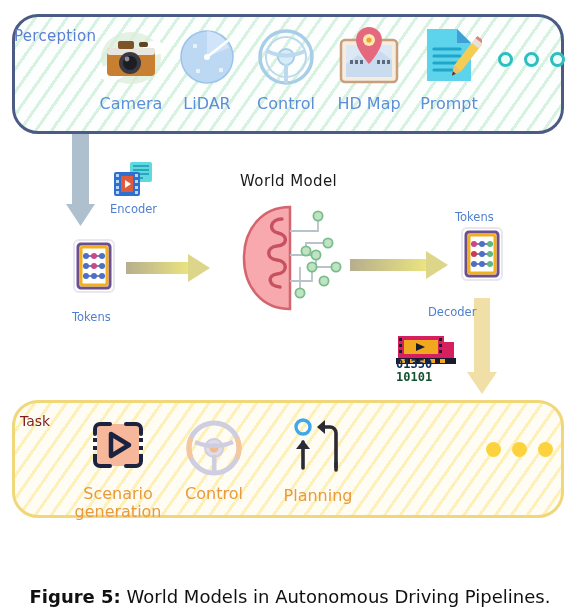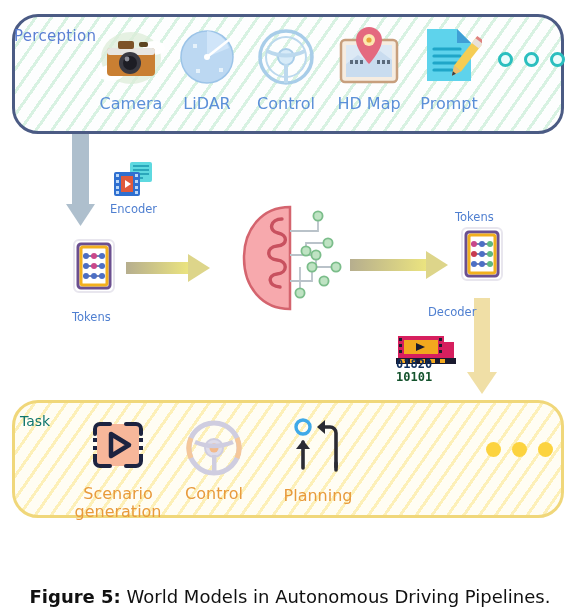--- a/index.html
+++ b/index.html
@@ -15,21 +15,21 @@
       #fdfefe;
     overflow:hidden;}
   .perc-label{position:absolute;left:14px;top:27px;font-size:15px;color:#5b7fd4;
     font-family:"DejaVu Sans",sans-serif;letter-spacing:.3px;}
   .task-box{position:absolute;left:12px;top:400px;width:552px;height:118px;
     border:3px solid #f0d77a;border-radius:26px;box-sizing:border-box;
     background:
       repeating-linear-gradient(-55deg,#fdf0b8 0 3px,rgba(255,255,255,0) 3px 13px),
       #fffdf3;
     overflow:hidden;}
-  .task-label{position:absolute;left:20px;top:413px;font-size:14px;color:#0f766e;}
+  .task-label{position:absolute;left:20px;top:413px;font-size:14px;color:#7f1d1d;}
 
   .item{position:absolute;text-align:center;}
   .item .cap{font-size:16px;line-height:12px;margin-top:6px;}
   .perc-cap{color:#5b8fd8;}
   .task-cap{color:#e89a3c;}
 
   .wm-title{position:absolute;left:240px;top:172px;font-size:15px;color:#1a1a1a;
     font-weight:500;letter-spacing:.4px;}
   .lbl{position:absolute;font-size:11.5px;color:#4f7fd0;}
   .lbl-enc{left:110px;top:202px;}
@@ -226,20 +226,21 @@
           <circle cx="24" cy="28" r="3" fill="#c9488a"></circle>
           <circle cx="32" cy="28" r="3" fill="#4d6fc4"></circle>
         <circle cx="16" cy="38" r="3" fill="#4d6fc4"></circle>
           <circle cx="24" cy="38" r="3" fill="#4d6fc4"></circle>
           <circle cx="32" cy="38" r="3" fill="#4d6fc4"></circle>
       </g>
     </svg>
   </div>
   <div class="lbl lbl-tok1">Tokens</div>
 
+  <div class="wm-title">World Model</div>
 
   <div style="position:absolute;left:238px;top:203px;">
     <svg width="116" height="110" viewBox="0 0 116 110">
       <path d="M52 4 C24 4 6 26 6 55 C6 84 24 106 52 106 L52 4 Z" fill="#f7a9ad" stroke="#d4646e" stroke-width="2.5"></path>
       <path d="M44 16 c-12 0 -14 12 -4 14 c10 2 10 12 -1 13 c-11 1 -11 13 0 14 c11 1 11 13 0 14 c-10 1 -9 12 3 13" fill="none" stroke="#c8515f" stroke-width="3.4" stroke-linecap="round"></path>
       <g stroke="#b9c2c9" stroke-width="1.8" fill="none">
         <path d="M52 28 h28 v-14"></path>
         <path d="M52 52 h16 v-12 h20"></path>
         <path d="M68 52 h10 v12 h18"></path>
         <path d="M52 78 h22 v-14 h0"></path>
@@ -302,21 +303,21 @@
       <g fill="#f2a81e">
         <rect x="4" y="25" width="5" height="4"></rect>
           <rect x="14" y="25" width="5" height="4"></rect>
         <rect x="24" y="25" width="5" height="4"></rect>
           <rect x="34" y="25" width="5" height="4"></rect>
         <rect x="44" y="25" width="5" height="4"></rect>
       </g>
     </svg>
   </div>
   <div class="binary">
-    <div class="r1">01820</div>
+    <div class="r1">01350</div>
     <div class="r2">10101</div>
   </div>
 
   <div class="task-box"></div>
   <div class="task-label">Task</div>
 
   <div class="item" style="left:72px;top:418px;width:92px;">
     <svg width="62" height="60" viewBox="0 0 62 60">
       <rect x="10" y="6" width="42" height="42" rx="5" fill="#f7b79a"></rect>
       <g fill="none" stroke="#1c2340" stroke-width="4" stroke-linecap="round">

